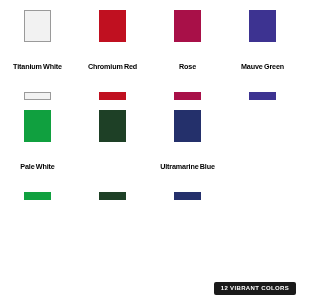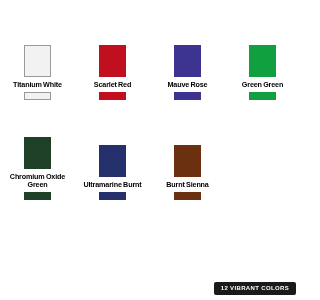--- a/index.html
+++ b/index.html
@@ -25,21 +25,21 @@
     grid-template-rows: repeat(3, 100px);
     width: 300px;
     height: 300px;
   }
 
   .swatch-cell {
     position: relative;
     display: flex;
     flex-direction: column;
     align-items: center;
-    justify-content: flex-end;
+    justify-content: space-between;
     padding-top: 10px;
   }
 
   
   .chip-main {
     width: 27px;
     height: 32px;
     flex: 0 0 auto;
   }
 
@@ -94,45 +94,44 @@
 <div id="swatch-chart">
 
   <div class="swatch-grid">
       <div class="swatch-cell">
         <div class="chip-main outlined" style="background: rgb(242, 242, 242);"></div>
         <div class="chip-label">Titanium White</div>
         <div class="chip-strip outlined" style="background: rgb(242, 242, 242);"></div>
       </div>
       <div class="swatch-cell">
         <div class="chip-main" style="background: rgb(192, 16, 32);"></div>
-        <div class="chip-label">Scarlet Red</div>
+        <div class="chip-label">Chromium Red</div>
         <div class="chip-strip" style="background: rgb(192, 16, 32);"></div>
       </div>
       <div class="swatch-cell">
+        <div class="chip-main" style="background: rgb(168, 16, 72);"></div>
+        <div class="chip-label">Rose</div>
+        <div class="chip-strip" style="background: rgb(168, 16, 72);"></div>
+      </div>
+      <div class="swatch-cell">
         <div class="chip-main" style="background: rgb(61, 51, 145);"></div>
-        <div class="chip-label">Mauve Rose</div>
+        <div class="chip-label">Mauve Green</div>
         <div class="chip-strip" style="background: rgb(61, 51, 145);"></div>
       </div>
       <div class="swatch-cell">
         <div class="chip-main" style="background: rgb(16, 160, 63);"></div>
-        <div class="chip-label">Green Green</div>
+        <div class="chip-label">Pale White</div>
         <div class="chip-strip" style="background: rgb(16, 160, 63);"></div>
       </div>
       <div class="swatch-cell">
         <div class="chip-main" style="background: rgb(30, 64, 38);"></div>
-        <div class="chip-label">Chromium Oxide Green</div>
         <div class="chip-strip" style="background: rgb(30, 64, 38);"></div>
       </div>
       <div class="swatch-cell">
         <div class="chip-main" style="background: rgb(36, 48, 107);"></div>
-        <div class="chip-label">Ultramarine Burnt</div>
+        <div class="chip-label">Ultramarine Blue</div>
         <div class="chip-strip" style="background: rgb(36, 48, 107);"></div>
-      </div>
-      <div class="swatch-cell">
-        <div class="chip-main" style="background: rgb(107, 48, 16);"></div>
-        <div class="chip-label">Burnt Sienna</div>
-        <div class="chip-strip" style="background: rgb(107, 48, 16);"></div>
       </div>
     </div>
 
   <div class="count-badge" style="background: rgb(26, 26, 26); color: rgb(255, 255, 255);">12 VIBRANT COLORS</div>
 
 </div>
 
 </body></html>

